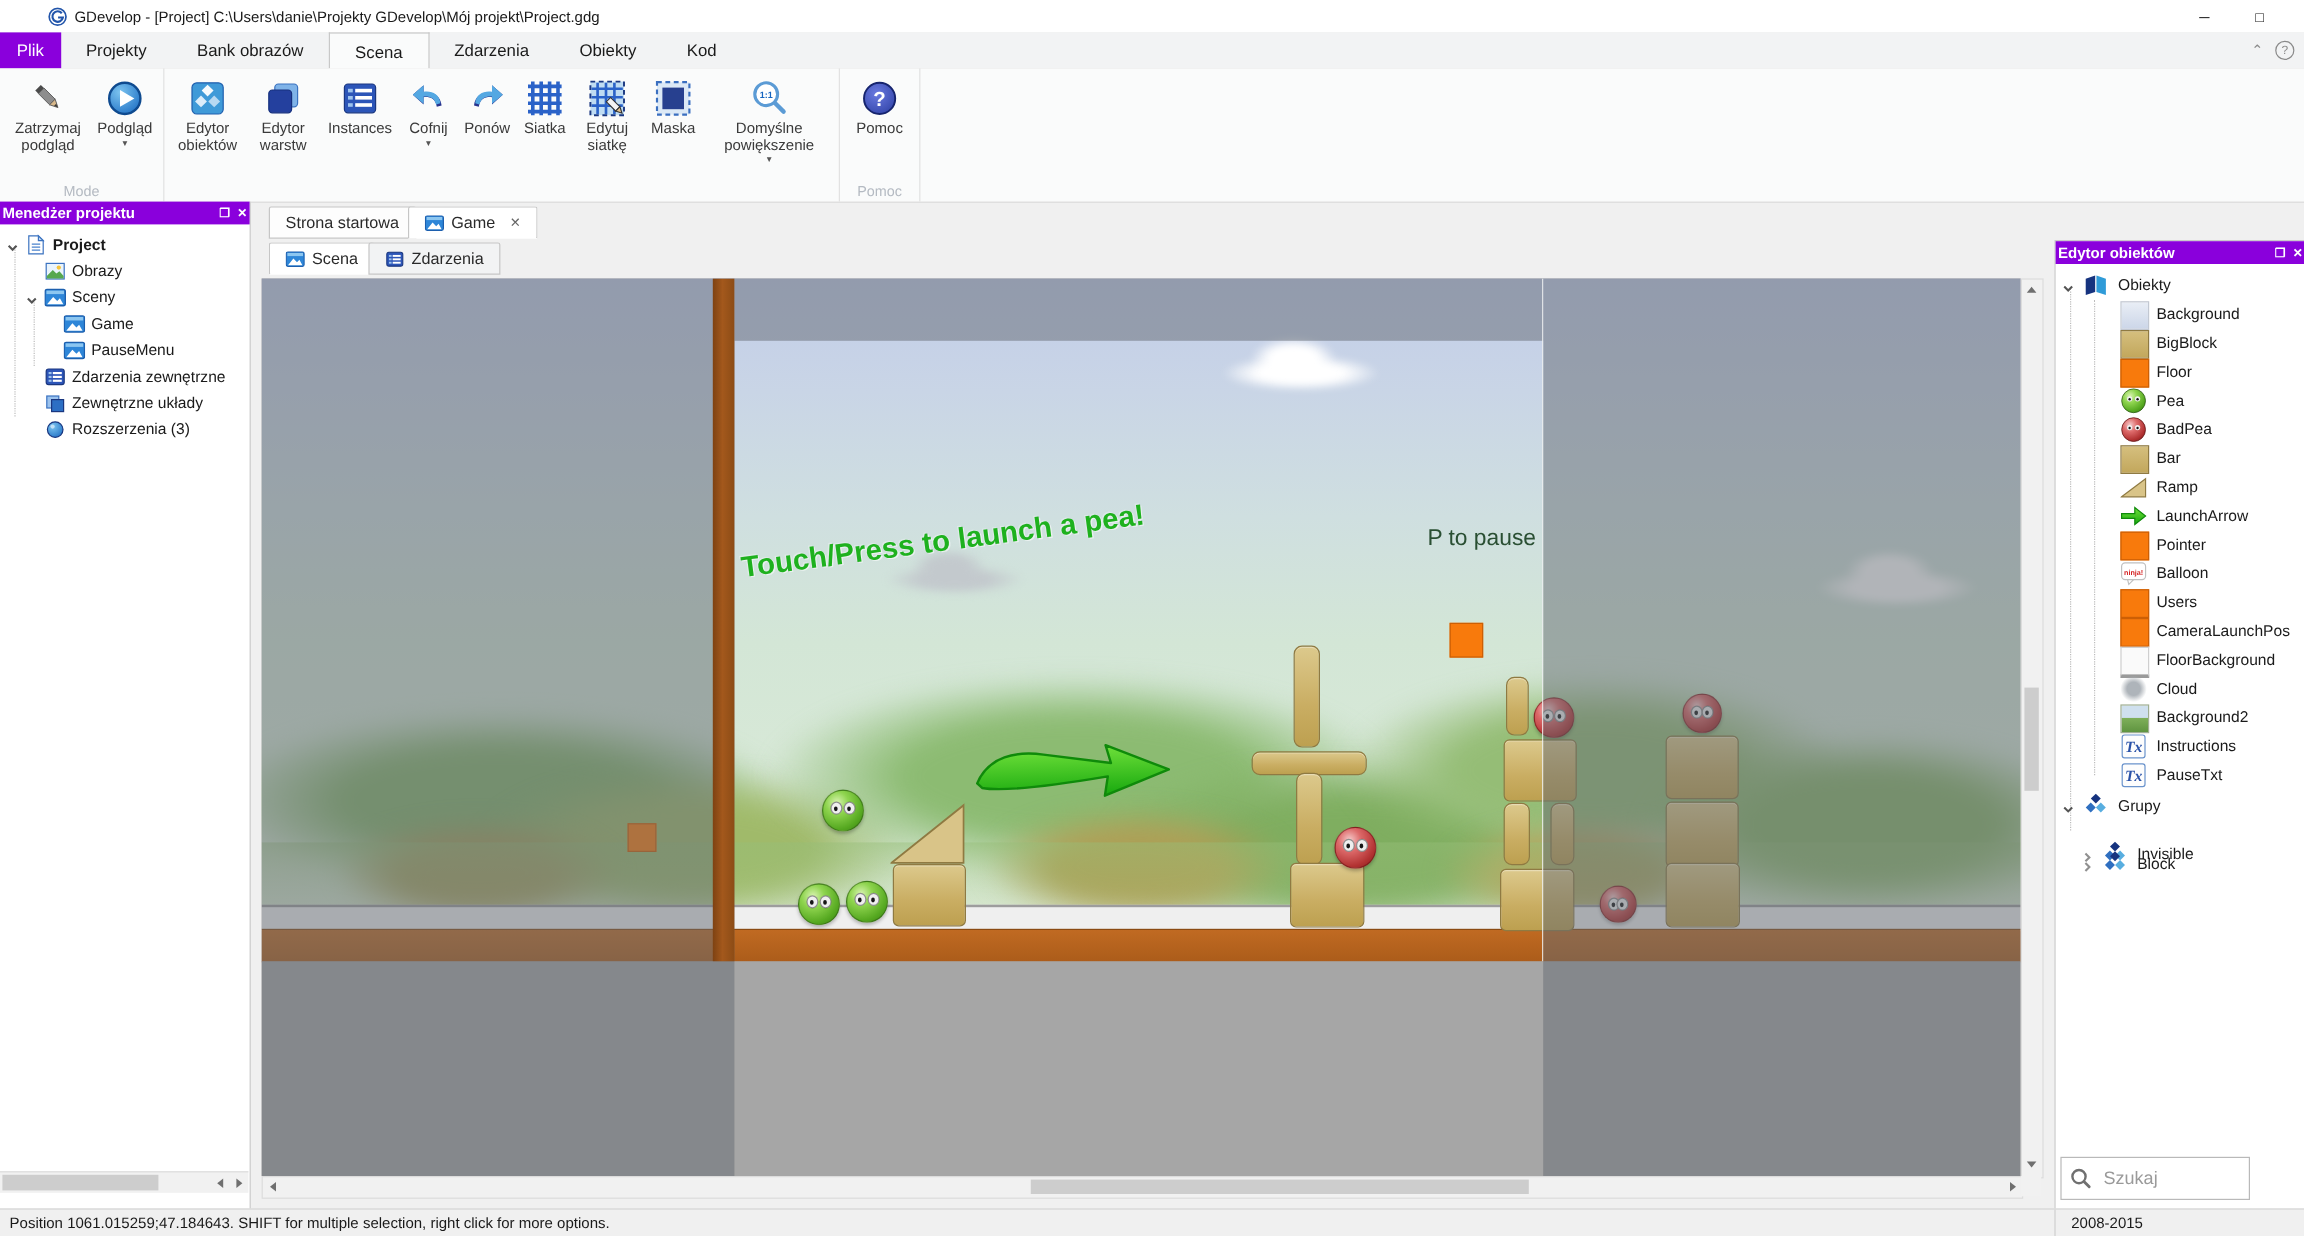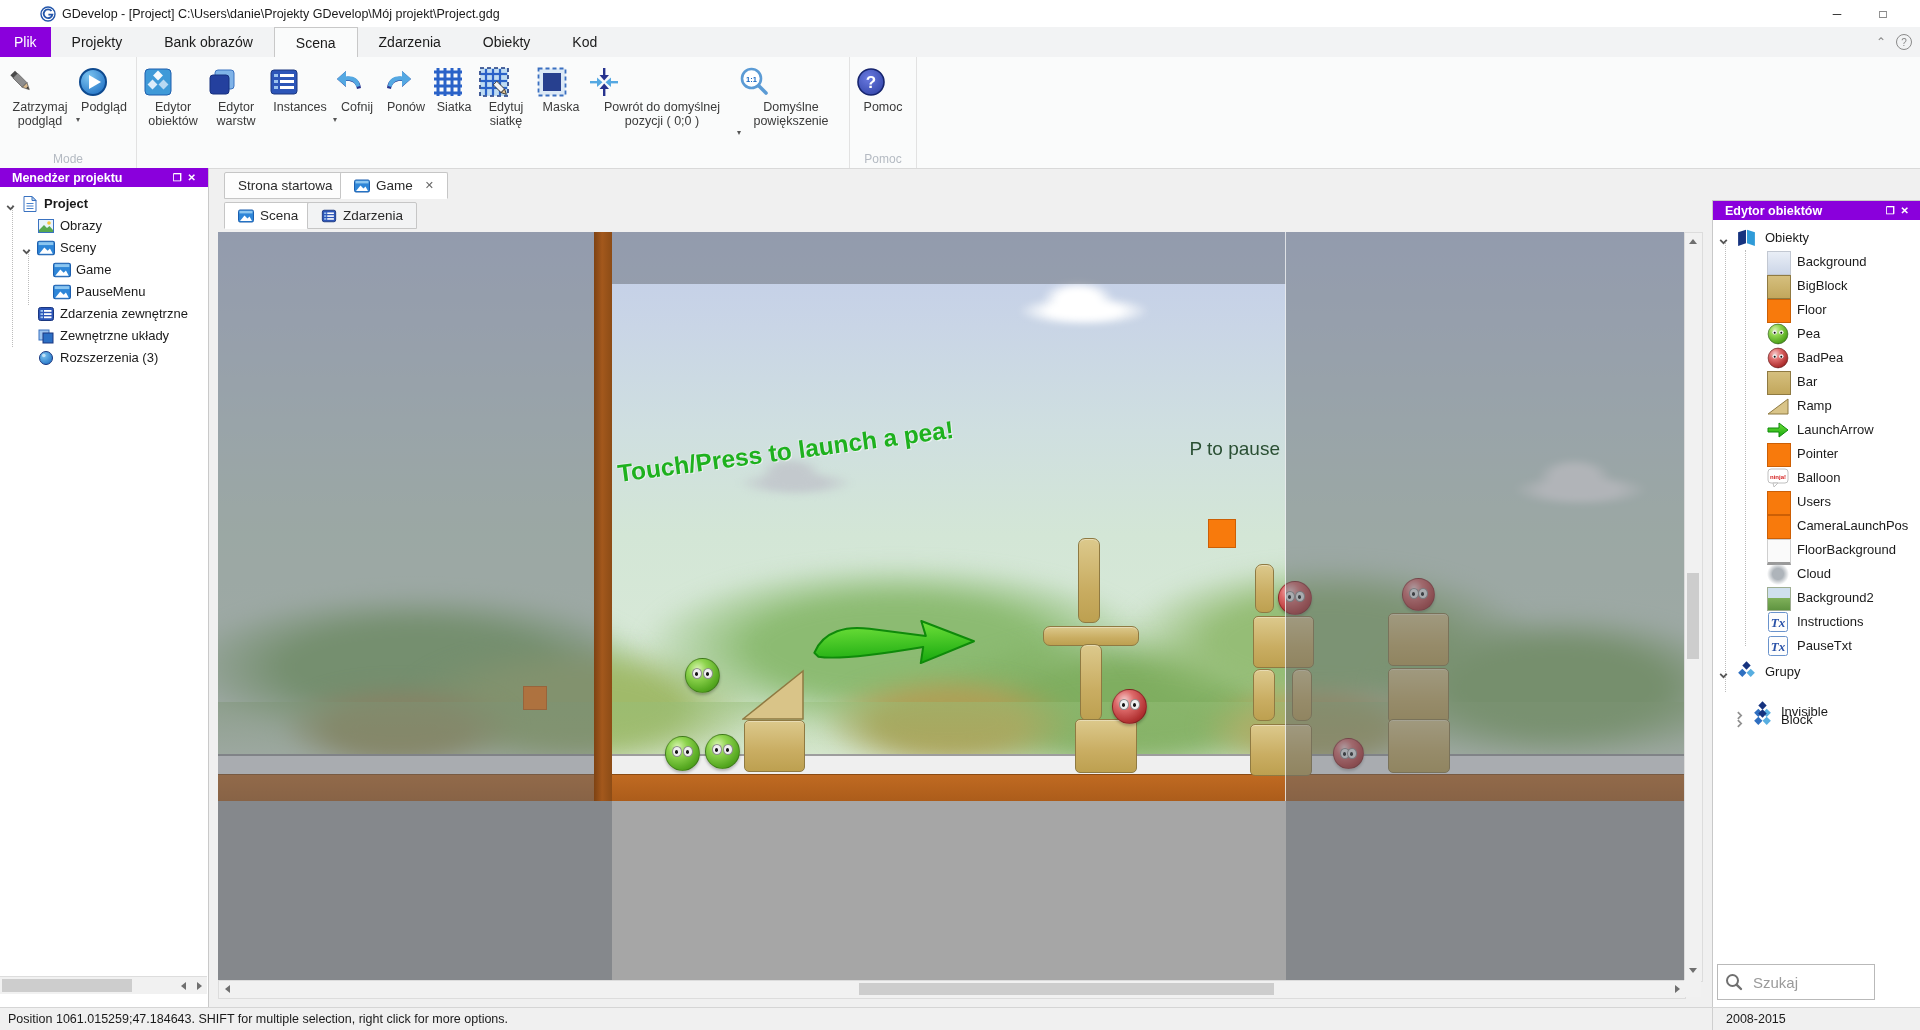--- a/index.html
+++ b/index.html
@@ -19,29 +19,29 @@
   .mtab.file{background:#8a00dc;color:#fff;padding:0 14px;}
   .mtab.active{background:#fafbfb;border:1px solid #c8c8c8;border-bottom:none;}
   .menu-right{position:absolute;right:8px;top:0;height:30px;display:flex;align-items:center;gap:10px;}
   .pin-ic{color:#8a8a8a;font-size:12px;}
   .help-ic{width:14px;height:14px;border:1px solid #8a8a8a;border-radius:50%;color:#8a8a8a;font-size:10px;display:flex;align-items:center;justify-content:center;}
 
   
   .ribbon{position:absolute;left:0;top:57px;width:1920px;height:111px;background:#fafbfb;border-bottom:1px solid #d9d9d9;display:flex;}
   .rgroup{display:flex;flex-direction:column;border-right:1px solid #e2e2e2;padding:6px 4px 0 4px;}
   .rbtns{display:flex;flex:1;align-items:flex-start;}
-  .rbtn{display:flex;flex-direction:column;padding-top:2px;cursor:default;}
+  .rbtn{display:flex;flex-direction:column;align-items:center;padding-top:2px;cursor:default;}
   .ricon{width:33px;height:33px;display:flex;align-items:center;justify-content:center;margin-bottom:3px;}
   .rlabel{font-size:12.5px;line-height:13.5px;color:#3a3a3a;text-align:center;}
   .dd{font-size:8px;color:#555;line-height:9px;}
   .rgl{height:17px;font-size:12px;color:#b4bac2;text-align:center;line-height:17px;}
 
   
   .lpanel{position:absolute;left:0;top:168px;width:208px;height:840px;background:#fff;border-right:1px solid #c9c9c9;}
-  .phead{height:19px;background:#8a00dc;color:#fff;font-size:12.5px;font-weight:bold;display:flex;align-items:center;padding:0 12px;}
+  .phead{height:19px;background:#8a00dc;color:#fff;font-size:12.5px;font-weight:bold;display:flex;align-items:center;padding:0 2px;}
   .phead .sp{flex:1;}
   .phbtn{color:#fff;font-size:10px;margin-left:6px;}
   .ptree{position:absolute;left:0;top:19px;right:1px;bottom:33px;overflow:hidden;}
   .trow{position:absolute;left:0;width:100%;height:22px;}
   .trow .chev{position:absolute;top:6px;}
   .trow .ticon{position:absolute;top:2px;}
   .tlabel{position:absolute;top:3px;font-size:13px;color:#1a1a1a;white-space:nowrap;}
   .bold{font-weight:bold;}
   .guide{position:absolute;width:1px;border-left:1px dotted #bcbcbc;}
 
@@ -314,39 +314,20 @@
         </div>
         <div class="rbtn" style="width:52px">
           <span class="ricon">
             <svg width="32" height="32" viewBox="0 0 32 32">
                 <rect x="2.5" y="2.5" width="27" height="27" fill="#dce9f6" stroke="#3a6fc0" stroke-dasharray="4 3" stroke-width="1.8"></rect>
                 <rect x="7" y="7" width="18" height="18" fill="#27408f"></rect>
               </svg>
           </span>
           <span class="rlabel">Maska</span>
         </div>
-        <div class="rbtn" style="width:150px">
-          <span class="ricon">
-            <svg width="32" height="32" viewBox="0 0 32 32">
-                <g fill="#27338e">
-                  <rect x="15" y="2" width="2.4" height="7"></rect>
-                  <polygon points="11.5,9 21,9 16.2,14.5"></polygon>
-                  <rect x="15" y="23" width="2.4" height="7"></rect>
-                  <polygon points="11.5,23 21,23 16.2,17.5"></polygon>
-                </g>
-                <g fill="#54a8e2">
-                  <rect x="2" y="15" width="7" height="2.4"></rect>
-                  <polygon points="9,11.5 9,21 14.5,16.2"></polygon>
-                  <rect x="23" y="15" width="7" height="2.4"></rect>
-                  <polygon points="23,11.5 23,21 17.5,16.2"></polygon>
-                </g>
-              </svg>
-          </span>
-          <span class="rlabel">Powrót do domyślnej pozycji ( 0;0 )</span>
-        </div>
         <div class="rbtn" style="width:108px">
           <span class="ricon">
             <svg width="32" height="32" viewBox="0 0 32 32">
                 <circle cx="13.5" cy="12.5" r="9.5" fill="#fff" stroke="#5b9bd5" stroke-width="2.6"></circle>
                 <line x1="21" y1="20" x2="28" y2="27" stroke="#5b9bd5" stroke-width="3.6" stroke-linecap="round"></line>
                 <text x="13.5" y="15.5" text-anchor="middle" font-size="7.5" font-weight="bold" fill="#1565c0" font-family="Liberation Sans, sans-serif">1:1</text>
               </svg>
           </span>
           <span class="rlabel">Domyślne powiększenie</span>
           <span class="dd">▾</span>

